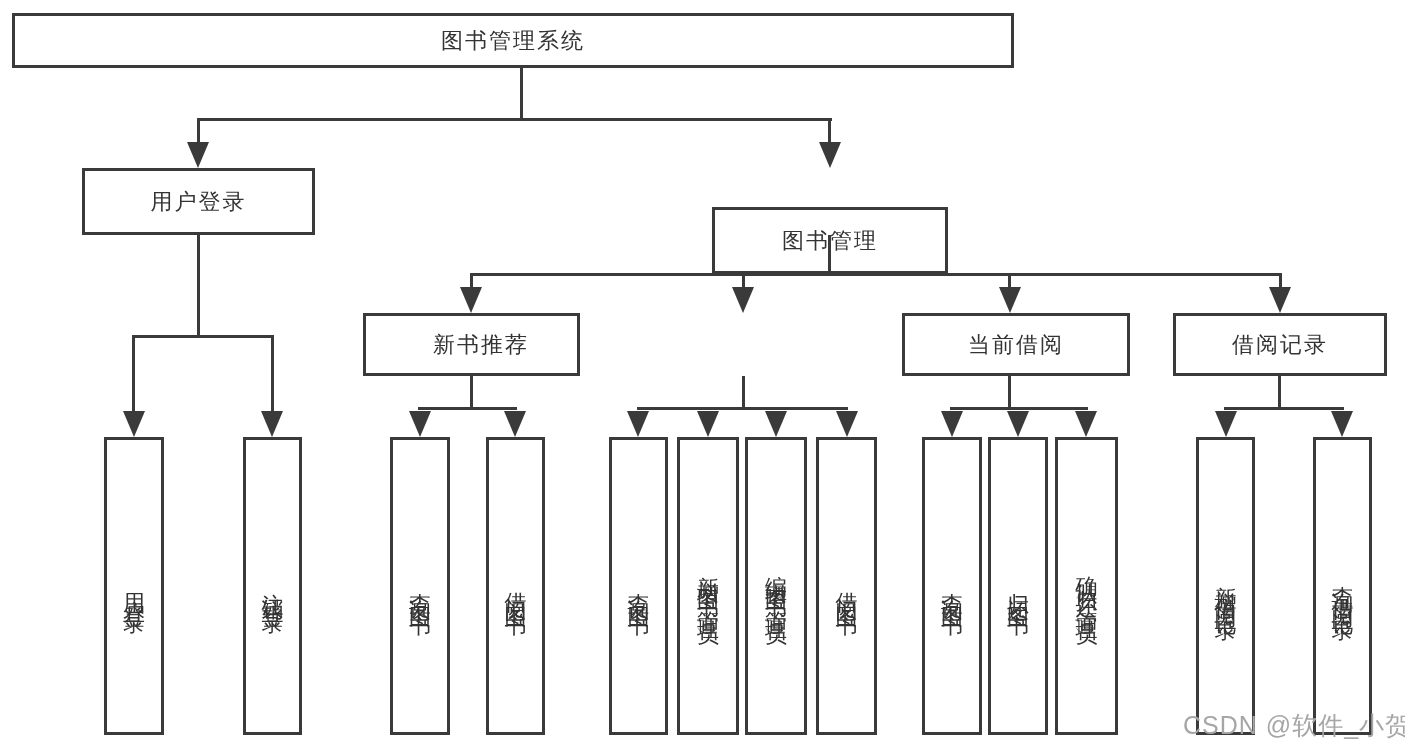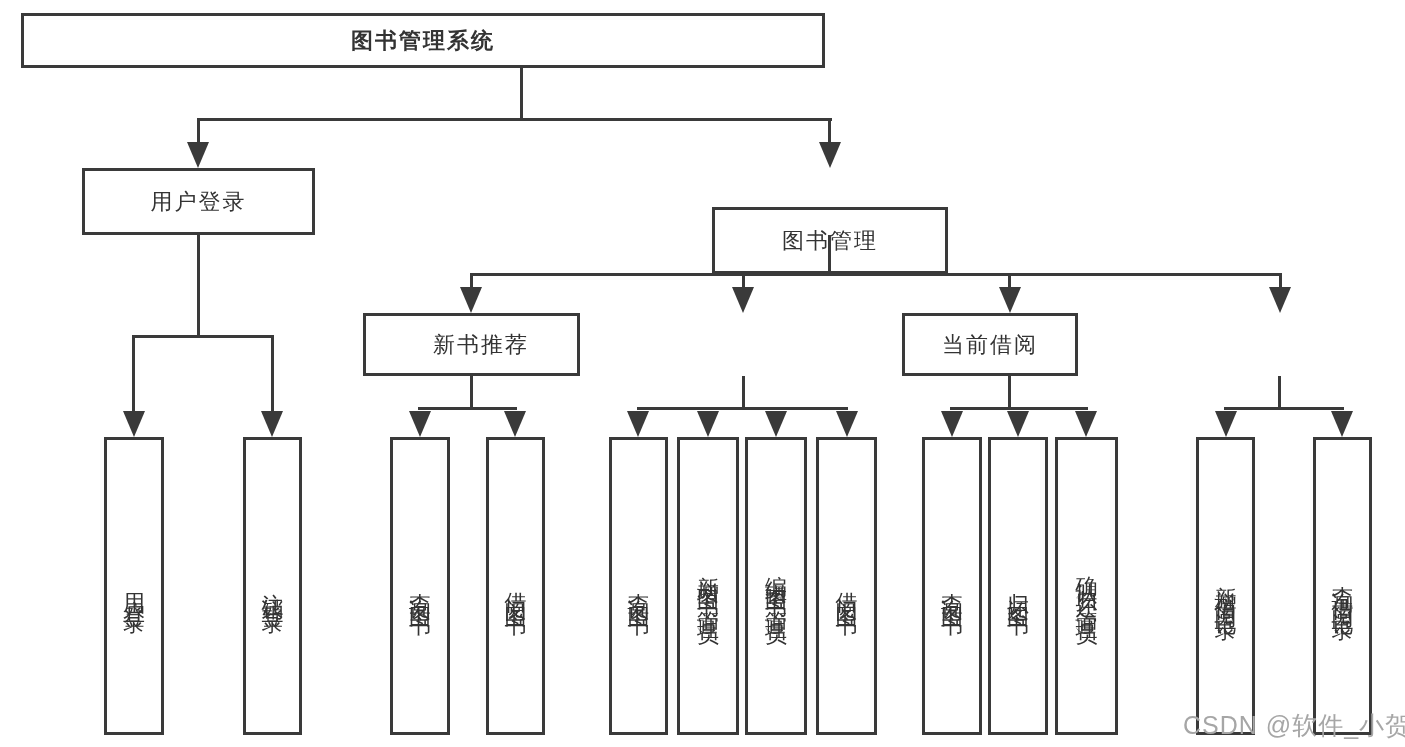--- a/index.html
+++ b/index.html
@@ -51,21 +51,21 @@
     font-size:25px;color:var(--wm);
     letter-spacing:1px;white-space:nowrap;
     z-index:10;
   }
 </style>
 </head>
 <body>
 
 <div class="canvas">
 
-  <div class="node" style="left:21px;top:13px;width:804px;height:55px;font-weight:bold;">图书管理系统</div>
+  <div class="node" style="left:12px;top:13px;width:1002px;height:55px;">图书管理系统</div>
 
   <div class="vline" style="left:520px;top:68px;height:53px;"></div>
   <div class="hline" style="left:197px;top:118px;width:635px;"></div>
   <div class="vline" style="left:197px;top:118px;height:26px;"></div>
   <div class="vline" style="left:828px;top:118px;height:26px;"></div>
   <div class="arrow" style="left:187px;top:142px;"></div>
   <div class="arrow" style="left:819px;top:142px;"></div>
 
   <div class="node" style="left:82px;top:168px;width:233px;height:67px;">用户登录</div>
   <div class="node" style="left:712px;top:168px;width:236px;height:67px;margin-top:39px;">图书管理</div>
@@ -82,21 +82,22 @@
   <div class="vline" style="left:470px;top:273px;height:18px;"></div>
   <div class="vline" style="left:742px;top:273px;height:18px;"></div>
   <div class="vline" style="left:1008px;top:273px;height:18px;"></div>
   <div class="vline" style="left:1279px;top:273px;height:18px;"></div>
   <div class="arrow" style="left:460px;top:287px;"></div>
   <div class="arrow" style="left:732px;top:287px;"></div>
   <div class="arrow" style="left:999px;top:287px;"></div>
   <div class="arrow" style="left:1269px;top:287px;"></div>
 
   <div class="node" style="left:363px;top:313px;width:217px;height:63px;padding-left:19px;">新书推荐</div>
-  <div class="node" style="left:902px;top:313px;width:176px;height:63px;">当前借阅</div>
+  <div class="node" style="left:902px;top:313px;width:228px;height:63px;">当前借阅</div>
+  <div class="node" style="left:1173px;top:313px;width:214px;height:63px;">借阅记录</div>
 
   <div class="vline" style="left:470px;top:376px;height:34px;"></div>
   <div class="hline" style="left:418px;top:407px;width:99px;"></div>
   <div class="arrow" style="left:409px;top:411px;"></div>
   <div class="arrow" style="left:504px;top:411px;"></div>
 
   <div class="vline" style="left:742px;top:376px;height:34px;"></div>
   <div class="hline" style="left:637px;top:407px;width:211px;"></div>
   <div class="arrow" style="left:627px;top:411px;"></div>
   <div class="arrow" style="left:697px;top:411px;"></div>

